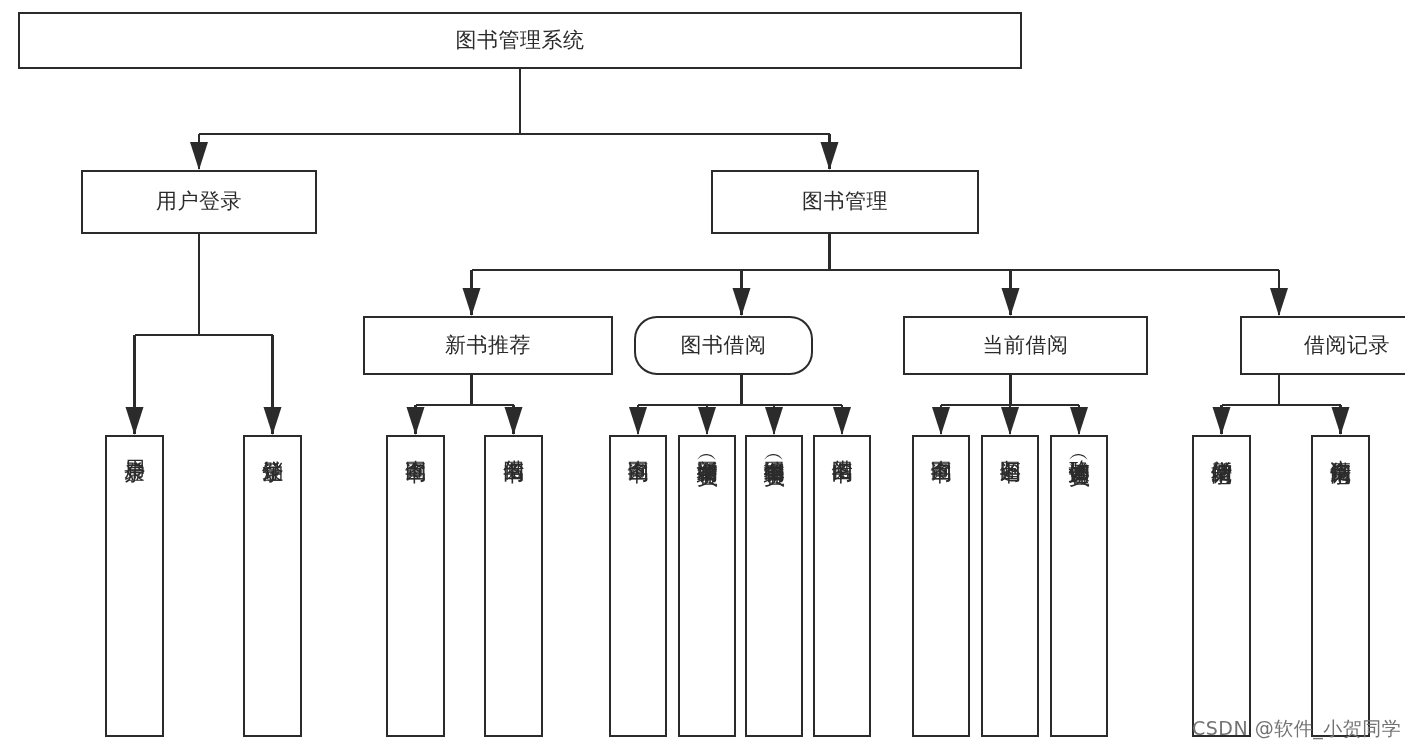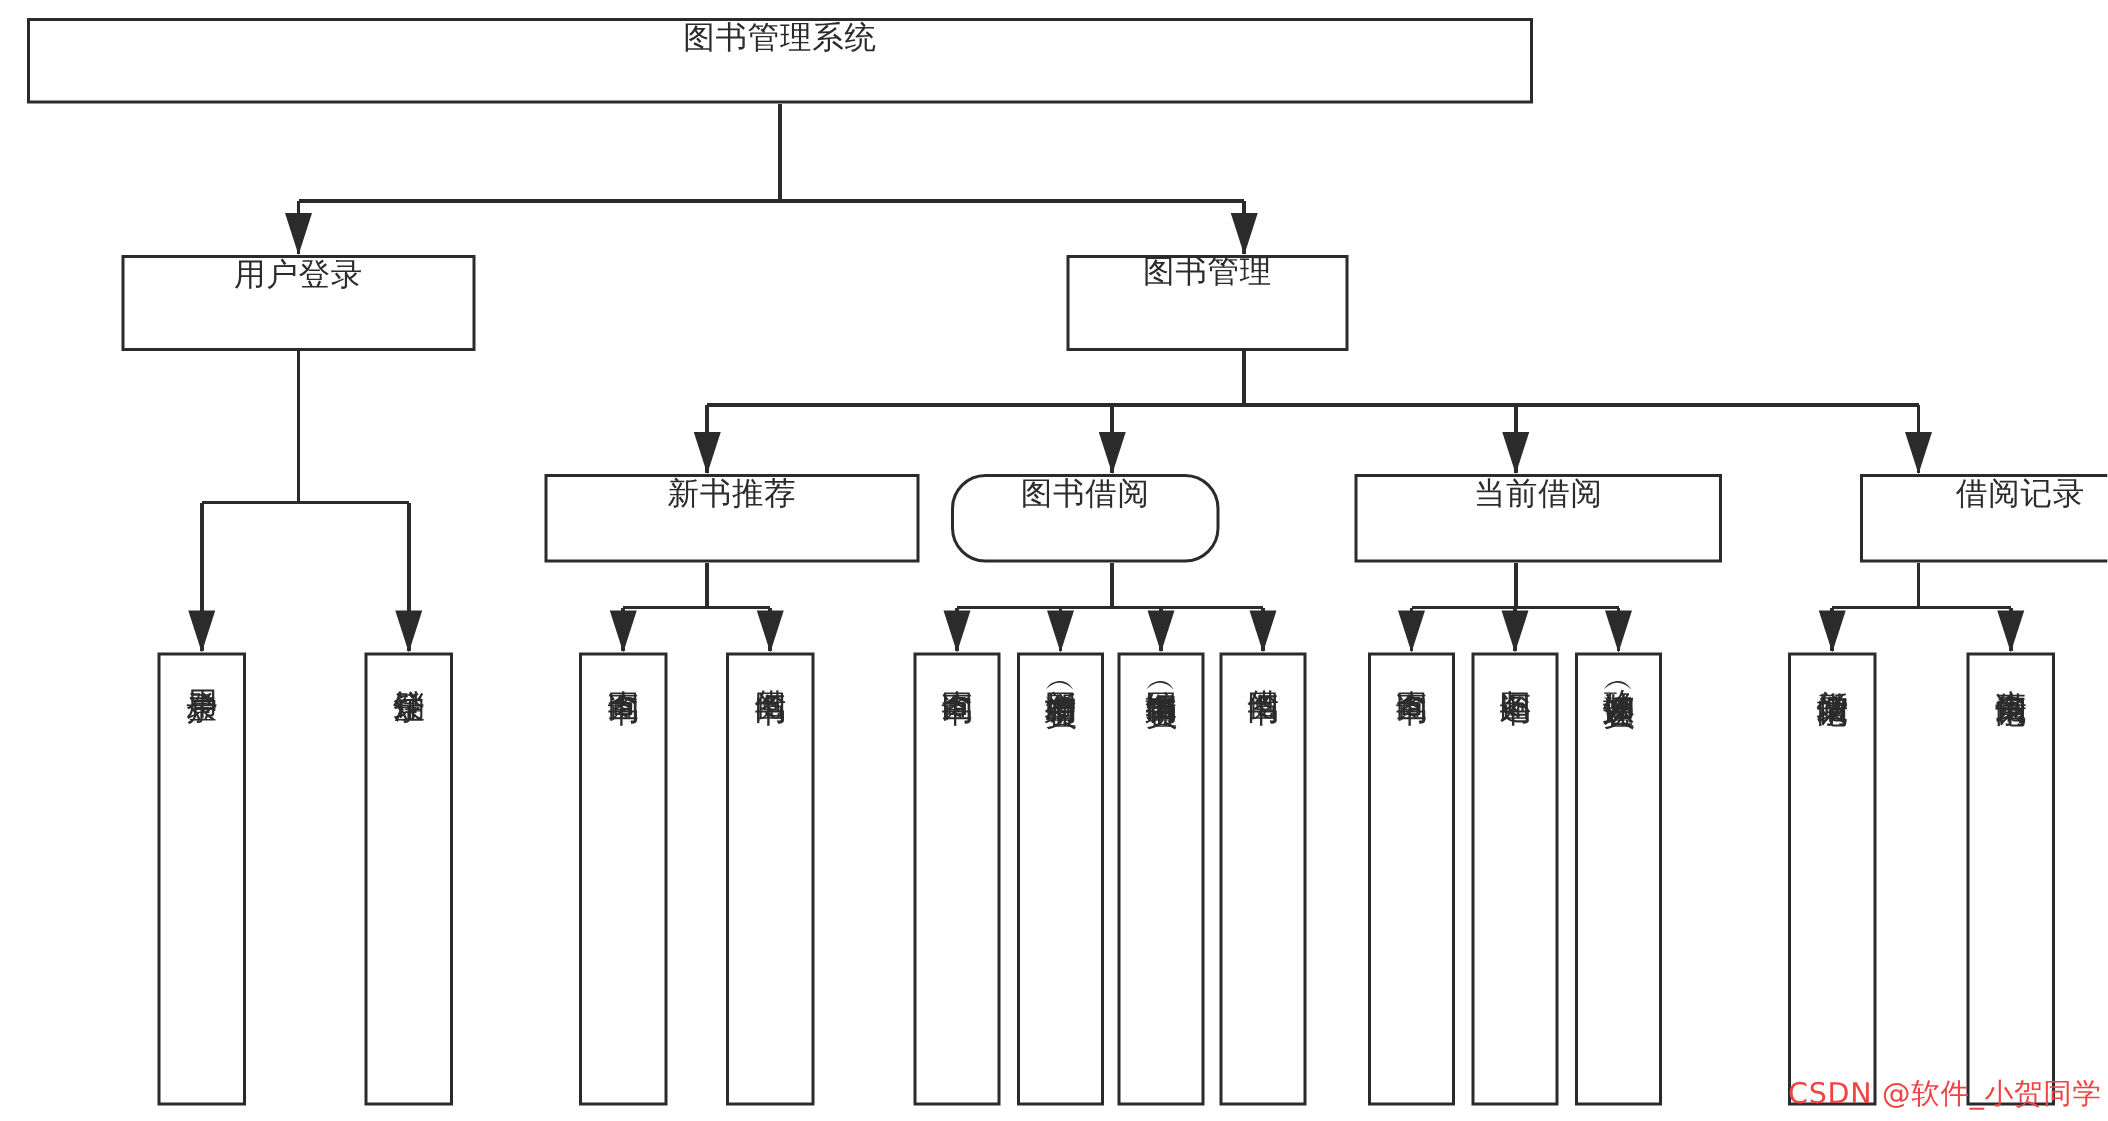--- a/index.html
+++ b/index.html
@@ -23,20 +23,21 @@
     top: 0;
     width: 1405px;
     height: 747px;
   }
   .node-box {
     position: absolute;
     box-sizing: border-box;
     border: 2px solid #2b2b2b;
     background: #ffffff;
     display: flex;
+    align-items: center;
     justify-content: center;
   }
   .node-box.level0 { border-width: 2px; }
   .node-label-h {
     font-size: 21px;
     color: #2b2b2b;
     line-height: 1.1;
     white-space: nowrap;
     letter-spacing: 0.5px;
   }
@@ -125,21 +126,21 @@
       </g>
   </svg>
 
   <div id="node-layer">
       <div class="node-box level0" style="left: 18px; top: 12px; width: 1004px; height: 57px;">
         <span class="node-label-h">图书管理系统</span>
       </div>
       <div class="node-box level1" style="left: 81px; top: 170px; width: 236px; height: 64px;">
         <span class="node-label-h">用户登录</span>
       </div>
-      <div class="node-box level1" style="left: 711px; top: 170px; width: 188px; height: 64px; font-family: Liberation Mono, monospace;">
+      <div class="node-box level1" style="left: 711px; top: 170px; width: 268px; height: 64px;">
         <span class="node-label-h">图书管理</span>
       </div>
       <div class="node-box level2" style="left: 363px; top: 316px; width: 250px; height: 59px;">
         <span class="node-label-h">新书推荐</span>
       </div>
       <div class="node-box level2" style="left: 634px; top: 316px; width: 179px; height: 59px; border-radius: 23px;">
         <span class="node-label-h">图书借阅</span>
       </div>
       <div class="node-box level2" style="left: 903px; top: 316px; width: 245px; height: 59px;">
         <span class="node-label-h">当前借阅</span>
@@ -181,15 +182,15 @@
         <span class="node-label-v">确认归还（管理员）</span>
       </div>
       <div class="node-box level3 leaf" style="left: 1192px; top: 435px; width: 59px; height: 302px;">
         <span class="node-label-v">新增借阅记录</span>
       </div>
       <div class="node-box level3 leaf" style="left: 1311px; top: 435px; width: 59px; height: 302px;">
         <span class="node-label-v">查询借阅记录</span>
       </div>
     </div>
 
-  <div class="watermark" style="left: 1192px; top: 716px; color: #ef4444;">CSDN @软件_小贺同学</div>
+  <div class="watermark" style="left: 1192px; top: 716px; color: #737373;">CSDN @软件_小贺同学</div>
 
 </div>
 
 </body></html>

